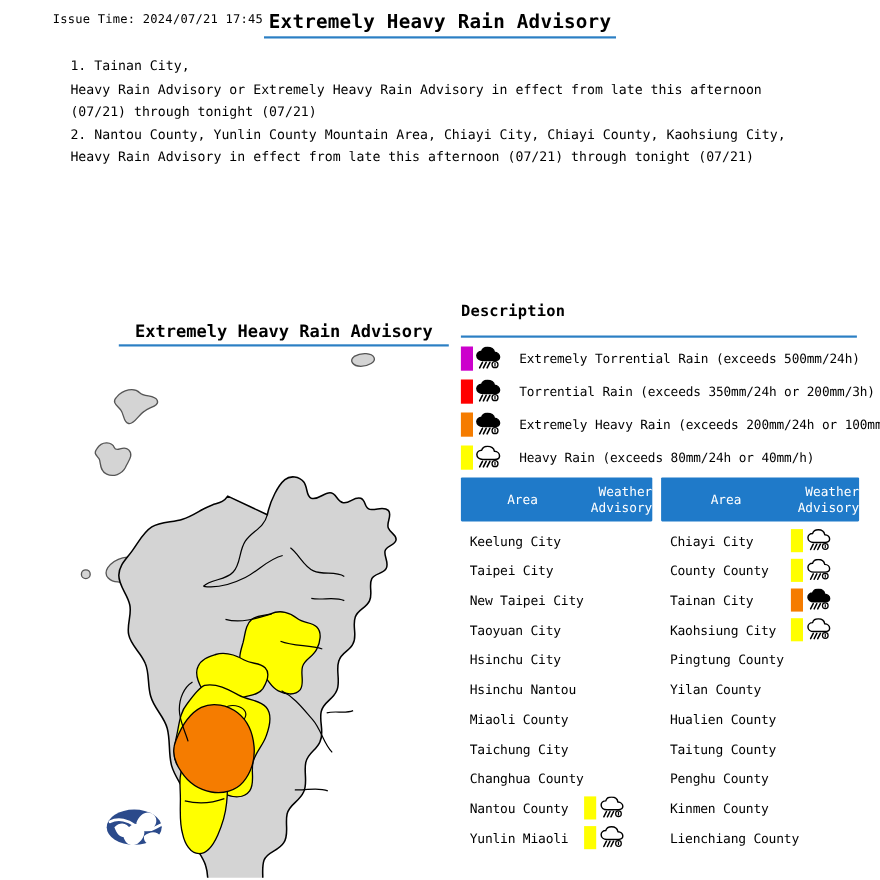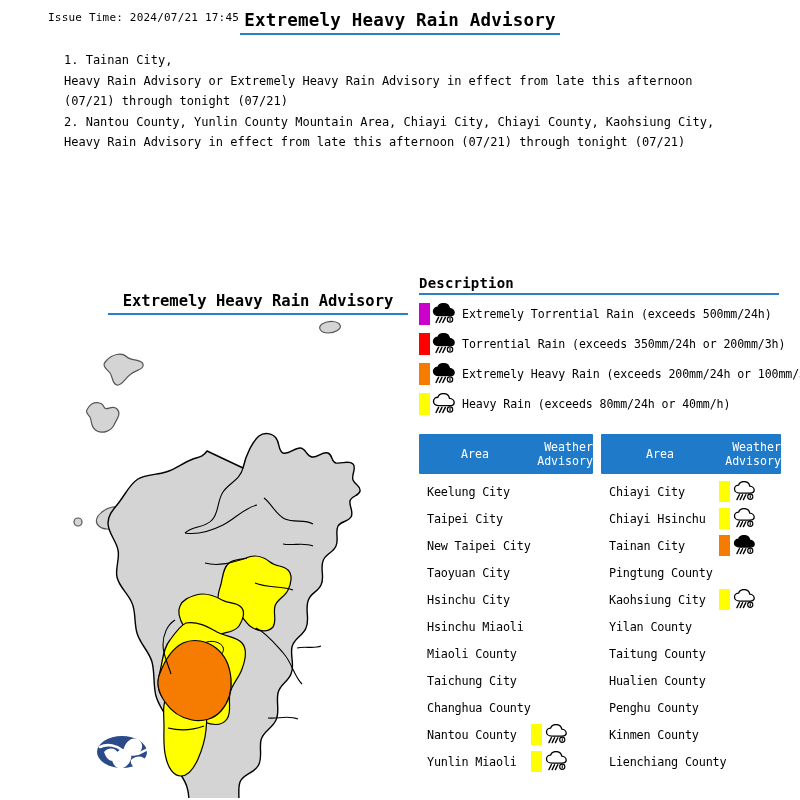--- a/index.html
+++ b/index.html
@@ -82,21 +82,21 @@
   
   #description-panel {
     position: absolute;
     left: 419px;
     top: 275px;
     width: 372px;
   }
   #description-heading {
     font-size: 14px;
     font-weight: 700;
-    padding-bottom: 2px;
+    padding-bottom: 14px;
     border-bottom: 2px solid #2b7fc4;
     width: 360px;
     letter-spacing: 0.2px;
   }
   .legend-row {
     display: flex;
     align-items: center;
     height: 23px;
     margin-top: 7px;
   }
@@ -106,21 +106,21 @@
     flex: 0 0 11px;
   }
   .legend-icon {
     width: 27px;
     height: 22px;
     flex: 0 0 27px;
     margin-left: 1px;
   }
   .legend-label {
     font-size: 11.6px;
-    margin-left: 4px;
+    margin-left: 14px;
     white-space: nowrap;
     letter-spacing: -0.1px;
   }
 
   
   #tables-wrap {
     position: absolute;
     left: 419px;
     top: 434px;
     width: 372px;
@@ -367,21 +367,21 @@
         </div>
         <div class="tbl-row">
           <div class="td-area">Taoyuan City</div>
           <div class="td-adv"></div>
         </div>
         <div class="tbl-row">
           <div class="td-area">Hsinchu City</div>
           <div class="td-adv"></div>
         </div>
         <div class="tbl-row">
-          <div class="td-area">Hsinchu Miaoli</div>
+          <div class="td-area">Hsinchu Nantou</div>
           <div class="td-adv"></div>
         </div>
         <div class="tbl-row">
           <div class="td-area">Miaoli County</div>
           <div class="td-adv"></div>
         </div>
         <div class="tbl-row">
           <div class="td-area">Taichung City</div>
           <div class="td-adv"></div>
         </div>
@@ -437,21 +437,21 @@
                 <path d="M8.5 15 C4.5 15 2 12.6 2 9.8 C2 7.2 4.3 5 7.2 5 C8 2.4 10.6 0.7 13.6 0.7 C17.3 0.7 20.3 3.1 20.9 6.3 C24 6.5 26.4 8.7 26.4 11.2 C26.4 13.6 24.1 15 21.2 15 Z" fill="#ffffff" stroke="#000000" stroke-width="1.6" stroke-linejoin="round"></path>
                 <line x1="8" y1="17" x2="5" y2="23" stroke="#000000" stroke-width="1.7" stroke-linecap="round"></line>
                 <line x1="12" y1="17" x2="9" y2="23" stroke="#000000" stroke-width="1.7" stroke-linecap="round"></line>
                 <line x1="16" y1="17" x2="13" y2="23" stroke="#000000" stroke-width="1.7" stroke-linecap="round"></line>
                 <circle cx="21.5" cy="19.5" r="3.2" fill="none" stroke="#000000" stroke-width="1.4"></circle>
                 <line x1="21.5" y1="17.6" x2="21.5" y2="21.4" stroke="#000000" stroke-width="1.3"></line>
               </svg></div>
           </div>
         </div>
         <div class="tbl-row">
-          <div class="td-area">Chiayi Hsinchu</div>
+          <div class="td-area">County County</div>
           <div class="td-adv">
             <div class="sw" style="background: rgb(255, 255, 0);"></div>
             <div class="ic"><svg viewBox="0 0 30 26" width="100%" height="100%">
                 <path d="M8.5 15 C4.5 15 2 12.6 2 9.8 C2 7.2 4.3 5 7.2 5 C8 2.4 10.6 0.7 13.6 0.7 C17.3 0.7 20.3 3.1 20.9 6.3 C24 6.5 26.4 8.7 26.4 11.2 C26.4 13.6 24.1 15 21.2 15 Z" fill="#ffffff" stroke="#000000" stroke-width="1.6" stroke-linejoin="round"></path>
                 <line x1="8" y1="17" x2="5" y2="23" stroke="#000000" stroke-width="1.7" stroke-linecap="round"></line>
                 <line x1="12" y1="17" x2="9" y2="23" stroke="#000000" stroke-width="1.7" stroke-linecap="round"></line>
                 <line x1="16" y1="17" x2="13" y2="23" stroke="#000000" stroke-width="1.7" stroke-linecap="round"></line>
                 <circle cx="21.5" cy="19.5" r="3.2" fill="none" stroke="#000000" stroke-width="1.4"></circle>
                 <line x1="21.5" y1="17.6" x2="21.5" y2="21.4" stroke="#000000" stroke-width="1.3"></line>
               </svg></div>
@@ -465,47 +465,47 @@
                 <path d="M8.5 15 C4.5 15 2 12.6 2 9.8 C2 7.2 4.3 5 7.2 5 C8 2.4 10.6 0.7 13.6 0.7 C17.3 0.7 20.3 3.1 20.9 6.3 C24 6.5 26.4 8.7 26.4 11.2 C26.4 13.6 24.1 15 21.2 15 Z" fill="#000000" stroke="#000000" stroke-width="1.6" stroke-linejoin="round"></path>
                 <line x1="8" y1="17" x2="5" y2="23" stroke="#000000" stroke-width="1.7" stroke-linecap="round"></line>
                 <line x1="12" y1="17" x2="9" y2="23" stroke="#000000" stroke-width="1.7" stroke-linecap="round"></line>
                 <line x1="16" y1="17" x2="13" y2="23" stroke="#000000" stroke-width="1.7" stroke-linecap="round"></line>
                 <circle cx="21.5" cy="19.5" r="3.2" fill="none" stroke="#000000" stroke-width="1.4"></circle>
                 <line x1="21.5" y1="17.6" x2="21.5" y2="21.4" stroke="#000000" stroke-width="1.3"></line>
               </svg></div>
           </div>
         </div>
         <div class="tbl-row">
-          <div class="td-area">Pingtung County</div>
-          <div class="td-adv"></div>
-        </div>
-        <div class="tbl-row">
           <div class="td-area">Kaohsiung City</div>
           <div class="td-adv">
             <div class="sw" style="background: rgb(255, 255, 0);"></div>
             <div class="ic"><svg viewBox="0 0 30 26" width="100%" height="100%">
                 <path d="M8.5 15 C4.5 15 2 12.6 2 9.8 C2 7.2 4.3 5 7.2 5 C8 2.4 10.6 0.7 13.6 0.7 C17.3 0.7 20.3 3.1 20.9 6.3 C24 6.5 26.4 8.7 26.4 11.2 C26.4 13.6 24.1 15 21.2 15 Z" fill="#ffffff" stroke="#000000" stroke-width="1.6" stroke-linejoin="round"></path>
                 <line x1="8" y1="17" x2="5" y2="23" stroke="#000000" stroke-width="1.7" stroke-linecap="round"></line>
                 <line x1="12" y1="17" x2="9" y2="23" stroke="#000000" stroke-width="1.7" stroke-linecap="round"></line>
                 <line x1="16" y1="17" x2="13" y2="23" stroke="#000000" stroke-width="1.7" stroke-linecap="round"></line>
                 <circle cx="21.5" cy="19.5" r="3.2" fill="none" stroke="#000000" stroke-width="1.4"></circle>
                 <line x1="21.5" y1="17.6" x2="21.5" y2="21.4" stroke="#000000" stroke-width="1.3"></line>
               </svg></div>
           </div>
         </div>
         <div class="tbl-row">
+          <div class="td-area">Pingtung County</div>
+          <div class="td-adv"></div>
+        </div>
+        <div class="tbl-row">
           <div class="td-area">Yilan County</div>
           <div class="td-adv"></div>
         </div>
         <div class="tbl-row">
+          <div class="td-area">Hualien County</div>
+          <div class="td-adv"></div>
+        </div>
+        <div class="tbl-row">
           <div class="td-area">Taitung County</div>
-          <div class="td-adv"></div>
-        </div>
-        <div class="tbl-row">
-          <div class="td-area">Hualien County</div>
           <div class="td-adv"></div>
         </div>
         <div class="tbl-row">
           <div class="td-area">Penghu County</div>
           <div class="td-adv"></div>
         </div>
         <div class="tbl-row">
           <div class="td-area">Kinmen County</div>
           <div class="td-adv"></div>
         </div>

